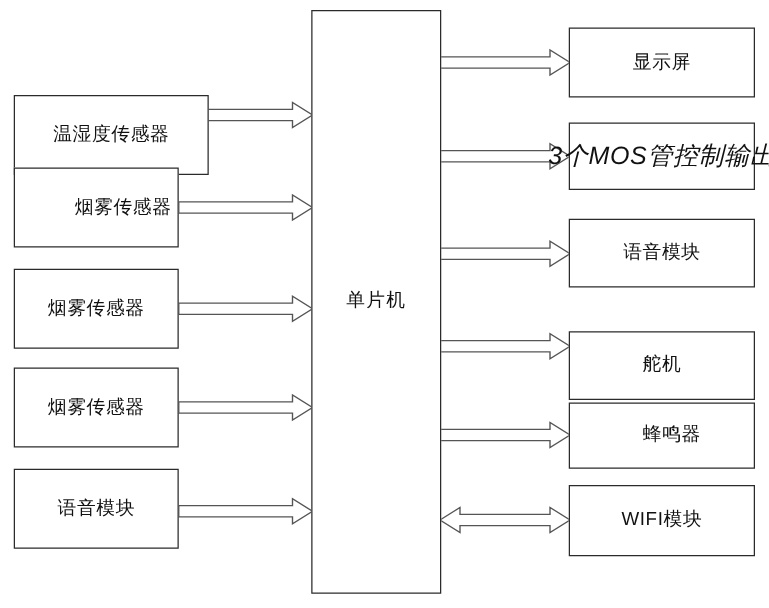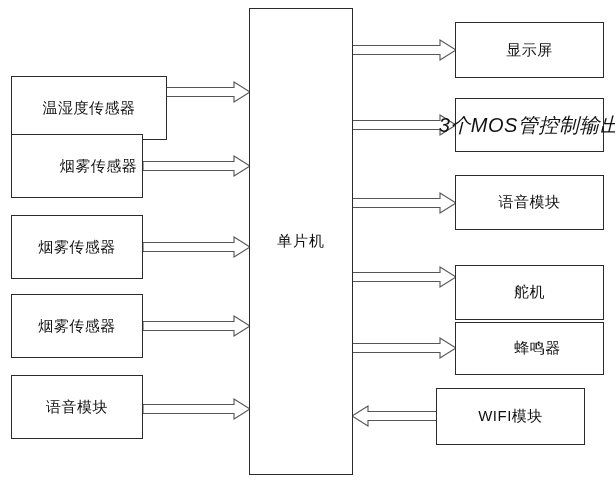--- a/index.html
+++ b/index.html
@@ -116,18 +116,18 @@
       </div>
       <div class="node right-node" style="left: 455px; top: 175px; width: 149px; height: 55px;">
         <span class="node-label">语音模块</span>
       </div>
       <div class="node right-node" style="left: 455px; top: 250px; width: 149px; height: 55px; margin-top: 15px;">
         <span class="node-label">舵机</span>
       </div>
       <div class="node right-node" style="left: 455px; top: 322px; width: 149px; height: 53px; padding-left: 16px;">
         <span class="node-label">蜂鸣器</span>
       </div>
-      <div class="node right-node" style="left: 436px; top: 388px; width: 149px; height: 57px;">
+      <div class="node right-node" style="left: 455px; top: 388px; width: 149px; height: 57px;">
         <span class="node-label">WIFI模块</span>
       </div>
     </div>
 
 </div>
 
 </body></html>

